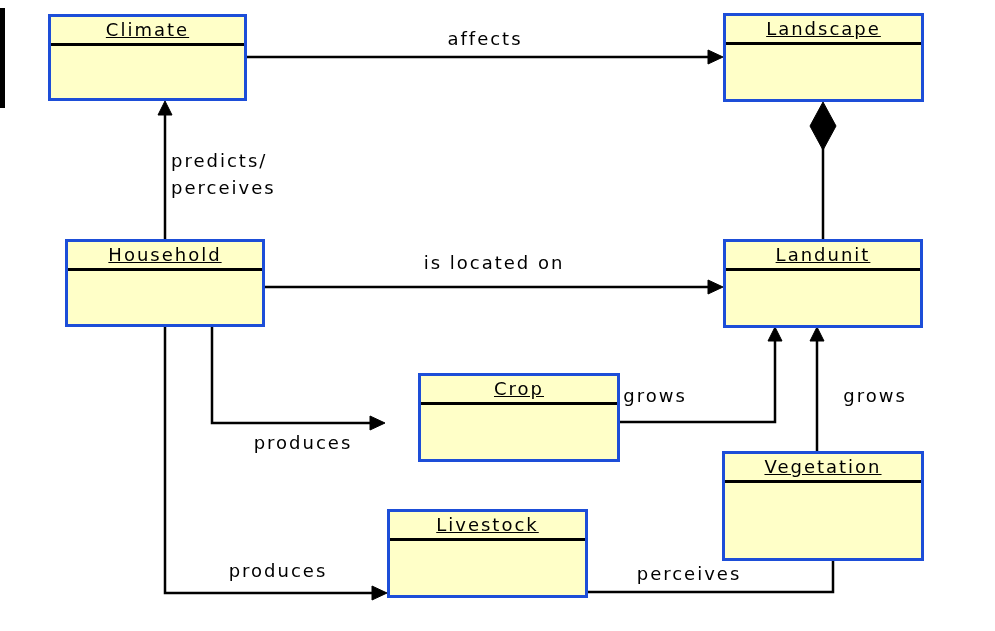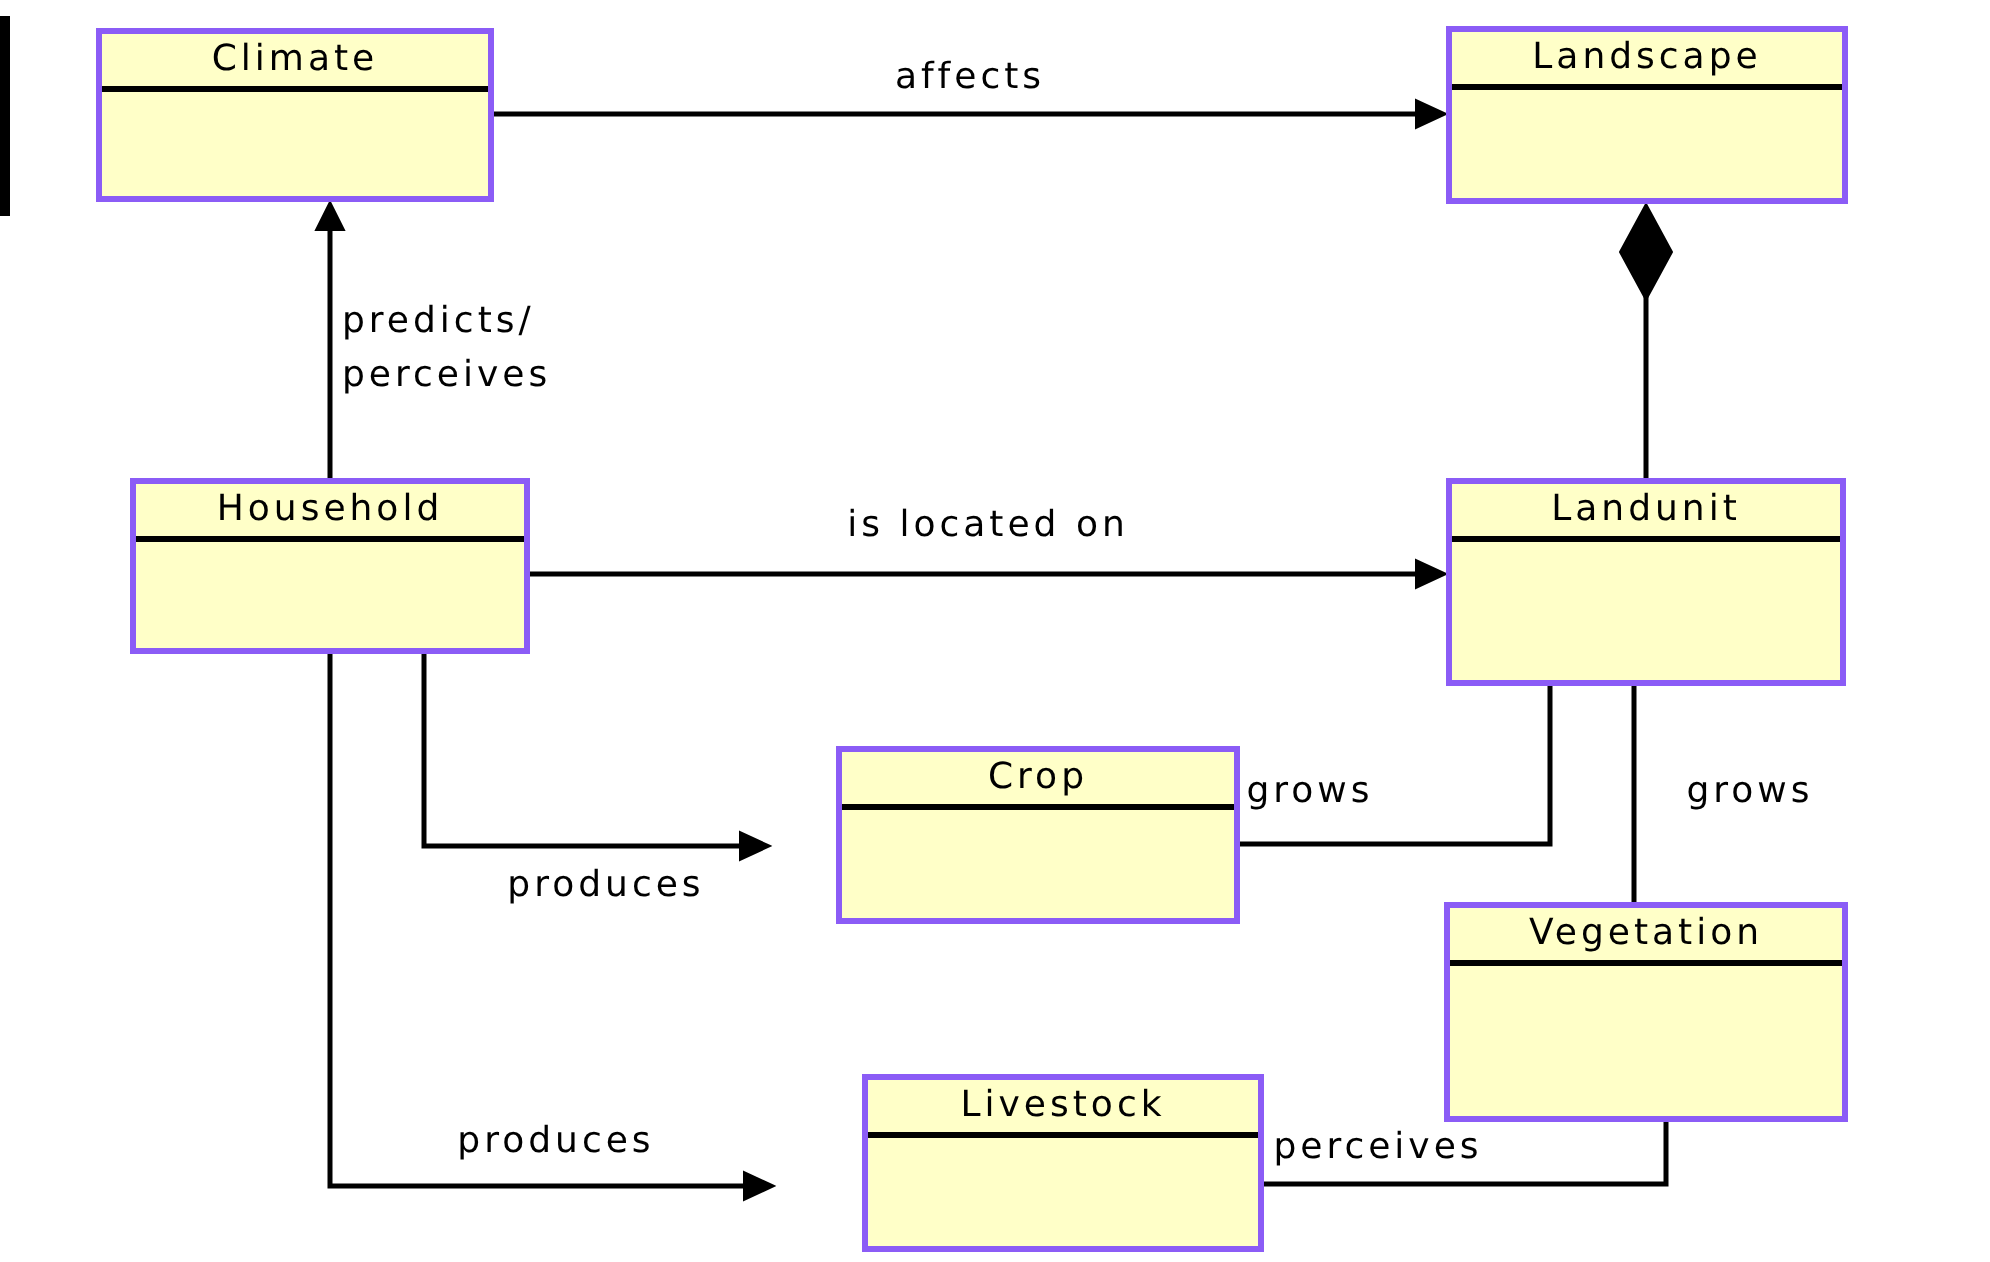--- a/index.html
+++ b/index.html
@@ -28,22 +28,23 @@
     stroke: #000000;
     stroke-width: 2.5;
   }
   .edges-svg polygon {
     fill: #000000;
     stroke: #000000;
   }
   .uml-class {
     position: absolute;
     background: #ffffc8;
-    border: 3px solid #8b5cf6;
+    border: 3px solid #1d4ed8;
     box-sizing: border-box;
+    text-decoration: underline;
   }
   .uml-title {
     height: 26px;
     border-bottom: 3px solid #000000;
     text-align: center;
     font-size: 18px;
     line-height: 26px;
     letter-spacing: 2px;
     white-space: nowrap;
     overflow: hidden;
@@ -115,36 +116,36 @@
   <div class="uml-class" style="left:723px; top:13px; width:201px; height:89px;">
     <div class="uml-title">Landscape</div>
     <div class="uml-body"></div>
   </div>
 
   <div class="uml-class" style="left:65px; top:239px; width:200px; height:88px;">
     <div class="uml-title">Household</div>
     <div class="uml-body"></div>
   </div>
 
-  <div class="uml-class" style="left:723px; top:239px; width:200px; height:104px;">
+  <div class="uml-class" style="left:723px; top:239px; width:200px; height:89px;">
     <div class="uml-title">Landunit</div>
     <div class="uml-body"></div>
   </div>
 
   <div class="uml-class" style="left:385px; top:373px; width:202px; height:89px;margin-left:33px;">
     <div class="uml-title">Crop</div>
     <div class="uml-body"></div>
   </div>
 
   <div class="uml-class" style="left:722px; top:451px; width:202px; height:110px;">
     <div class="uml-title">Vegetation</div>
     <div class="uml-body"></div>
   </div>
 
-  <div class="uml-class" style="left:387px; top:537px; width:201px; height:89px;margin-left:44px;">
+  <div class="uml-class" style="left:387px; top:509px; width:201px; height:89px;">
     <div class="uml-title">Livestock</div>
     <div class="uml-body"></div>
   </div>
 
   <div class="edge-label centered" style="left:457px; top:25px;margin-left:28px;">affects</div>
 
   <div class="edge-label" style="left:171px; top:147px;">
     <div>predicts/</div>
     <div>perceives</div>
   </div>

